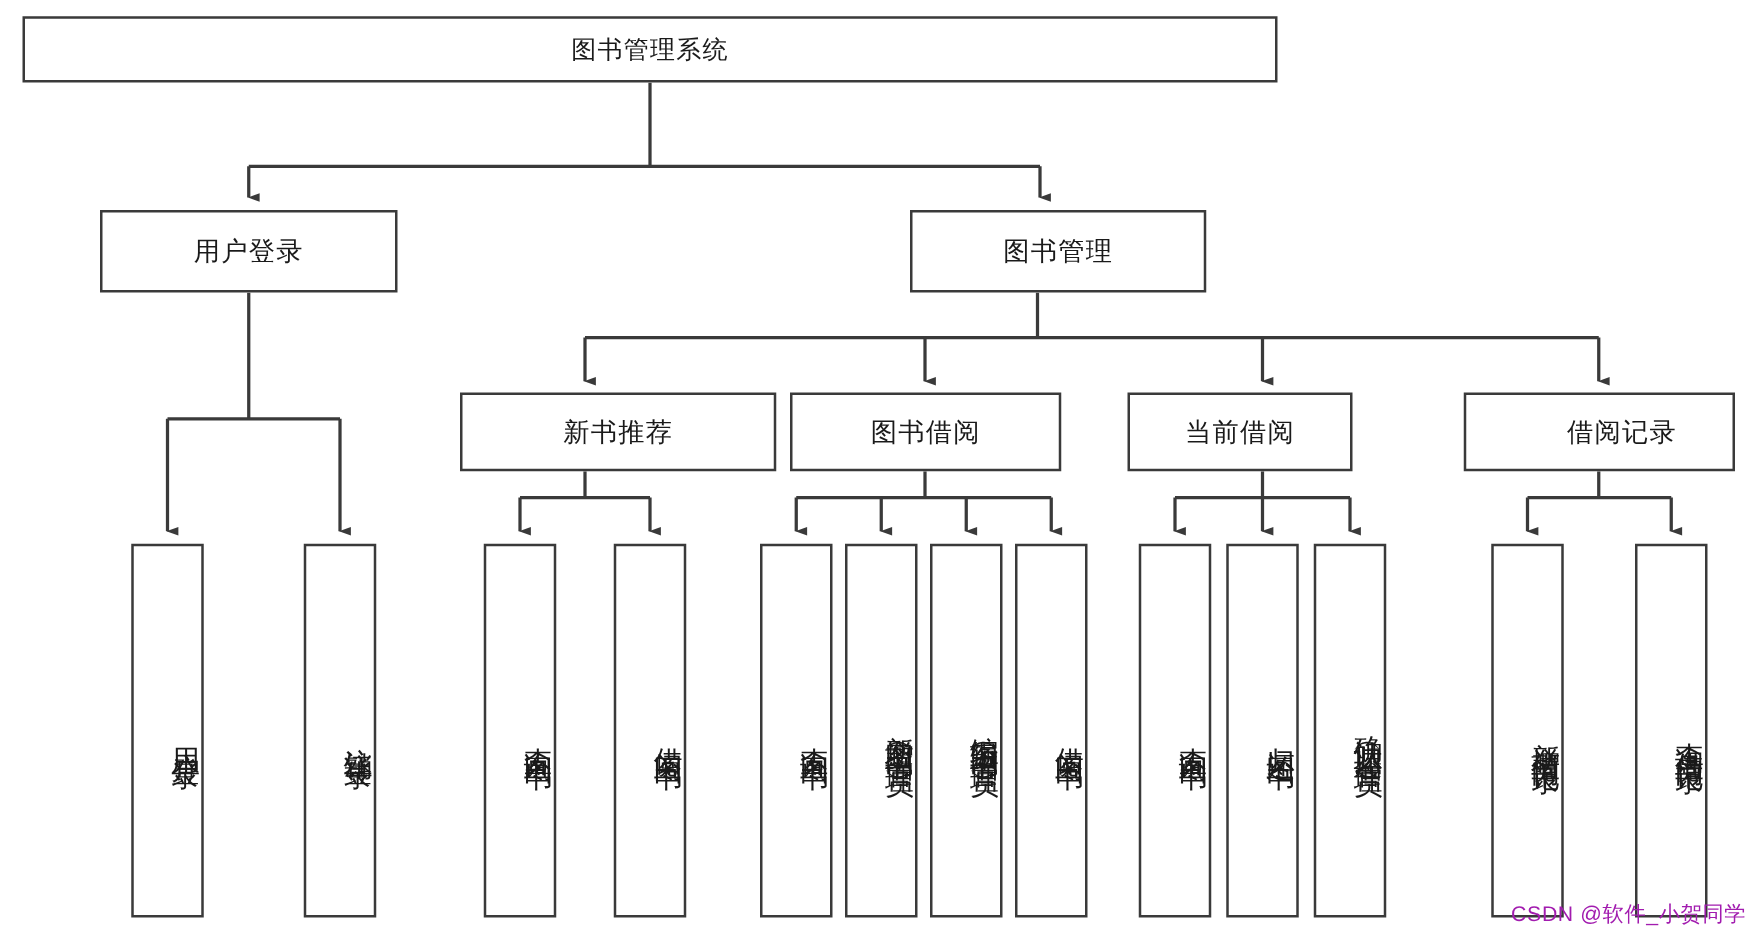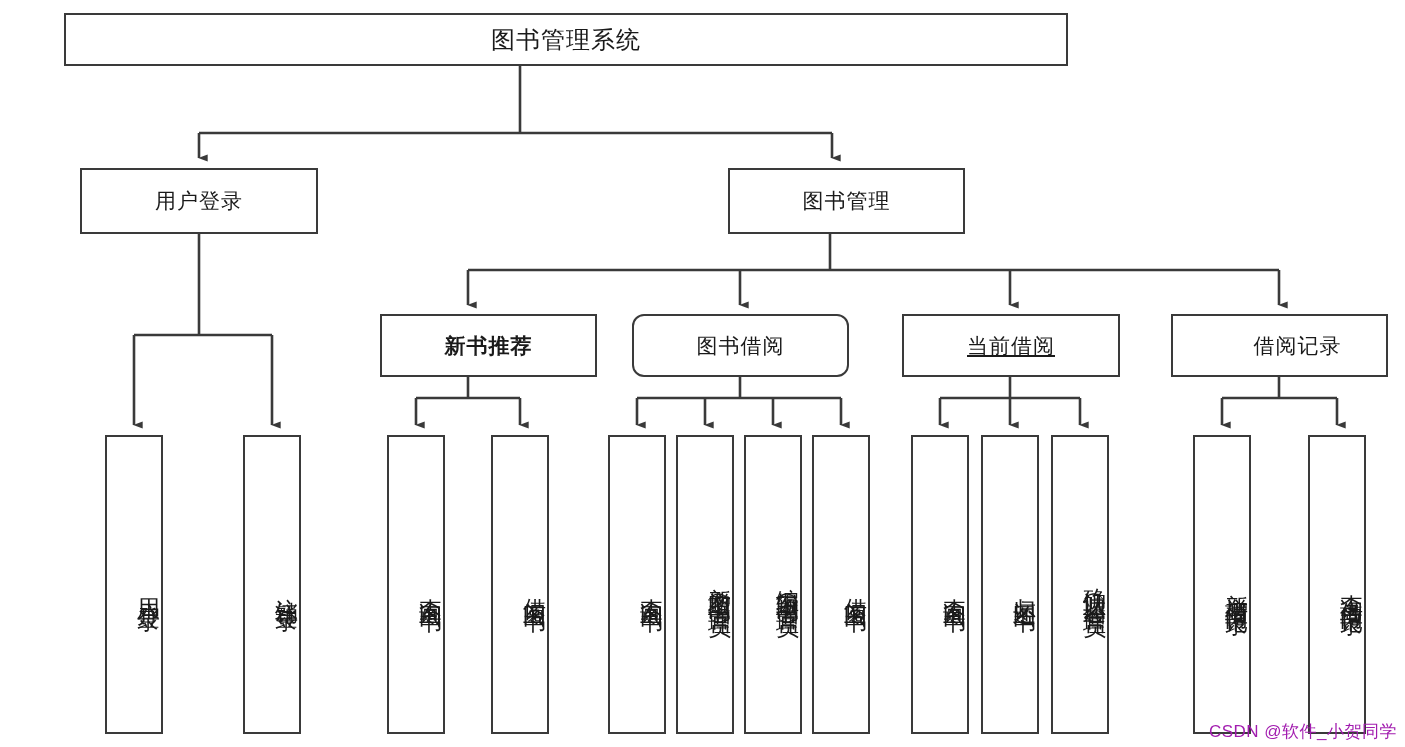--- a/index.html
+++ b/index.html
@@ -31,21 +31,21 @@
     display: flex;
     align-items: center;
     justify-content: center;
     color: #1a1a1a;
   }
   .node-h {
     font-size: 21px;
     letter-spacing: 1px;
     white-space: nowrap;
   }
-  .node-root { font-size: 24px; margin-left: 46px; }
+  .node-root { font-size: 20px; }
   .node-v {
     writing-mode: vertical-rl;
     text-orientation: upright;
     font-size: 23px;
     line-height: 1.08;
     letter-spacing: 4px;
     padding-top: 6px;
     align-items: flex-start;
     justify-content: center;
     white-space: nowrap;
@@ -122,27 +122,27 @@
     <span>图书管理系统</span>
   </div>
 
   <div class="node node-h" style="left:80px; top:168px; width:238px; height:66px;">
     <span>用户登录</span>
   </div>
   <div class="node node-h" style="left:728px; top:168px; width:237px; height:66px;">
     <span>图书管理</span>
   </div>
 
-  <div class="node node-h" style="left:380px; top:314px; width:217px; height:63px;font-weight:bold;">
+  <div class="node node-h" style="left:368px; top:314px; width:253px; height:63px;">
     <span>新书推荐</span>
   </div>
-  <div class="node node-h" style="left:632px; top:314px; width:217px; height:63px;border-radius:12px;">
+  <div class="node node-h" style="left:632px; top:314px; width:217px; height:63px;">
     <span>图书借阅</span>
   </div>
-  <div class="node node-h" style="left:902px; top:314px; width:218px; height:63px;text-decoration:underline;">
+  <div class="node node-h" style="left:902px; top:314px; width:180px; height:63px;">
     <span>当前借阅</span>
   </div>
   <div class="node node-h" style="left:1171px; top:314px; width:217px; height:63px;padding-left:36px;">
     <span>借阅记录</span>
   </div>
 
   <div class="node node-v" style="left:105px; top:435px; width:58px; height:299px;">
     <span>用户登录</span>
   </div>
   <div class="node node-v" style="left:243px; top:435px; width:58px; height:299px;">

